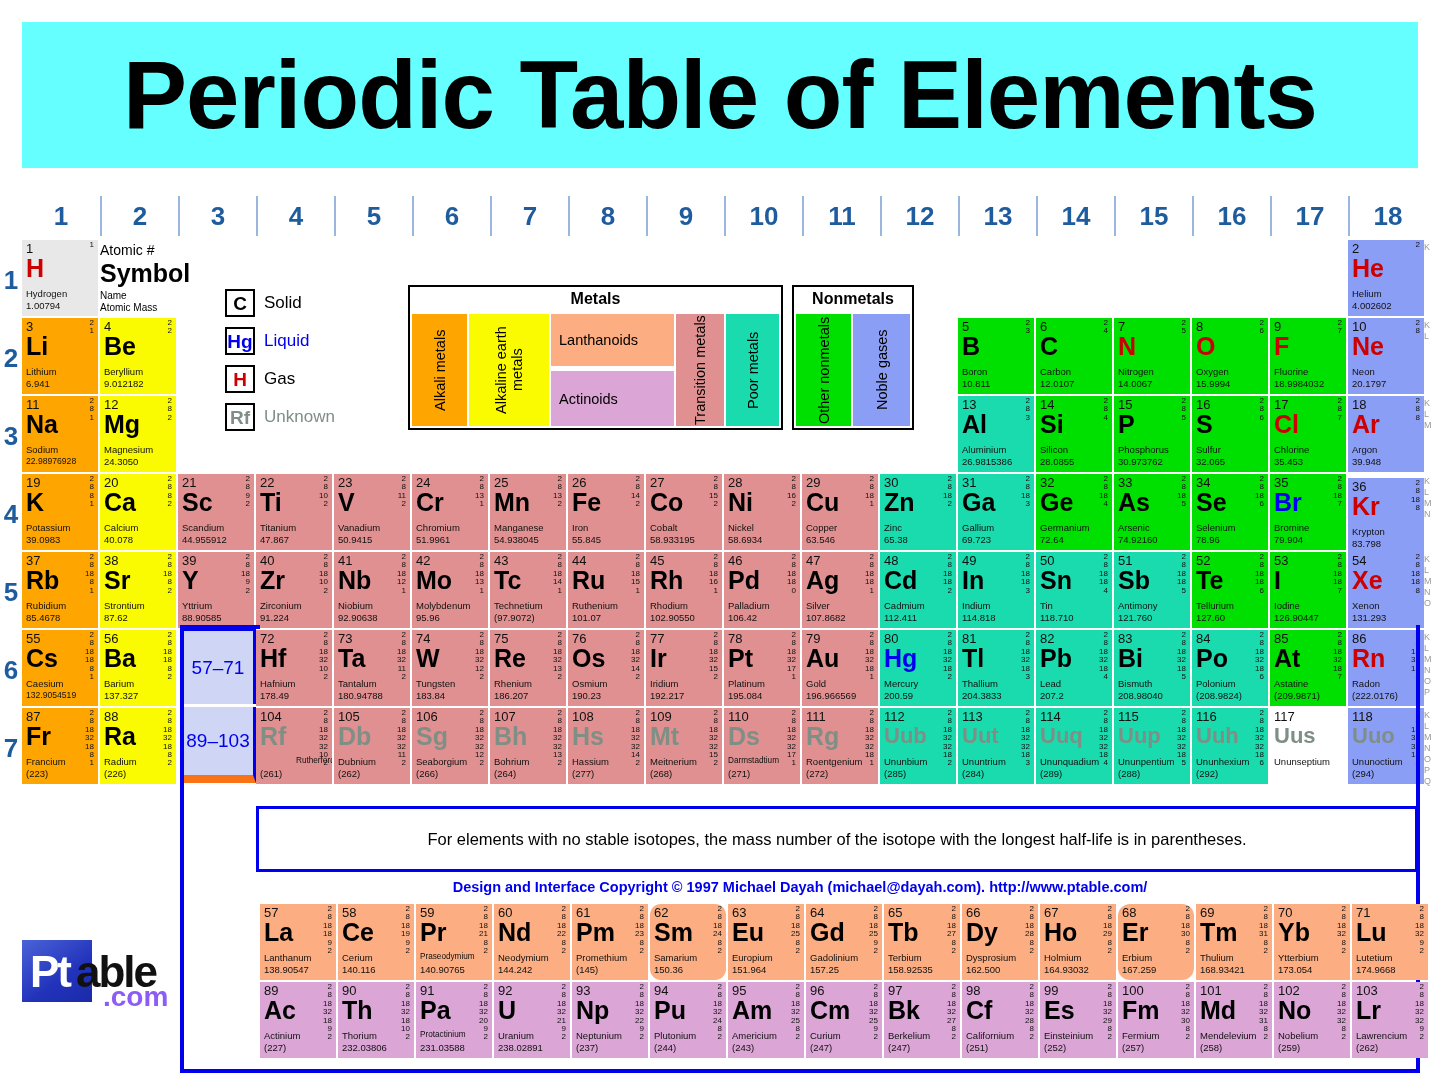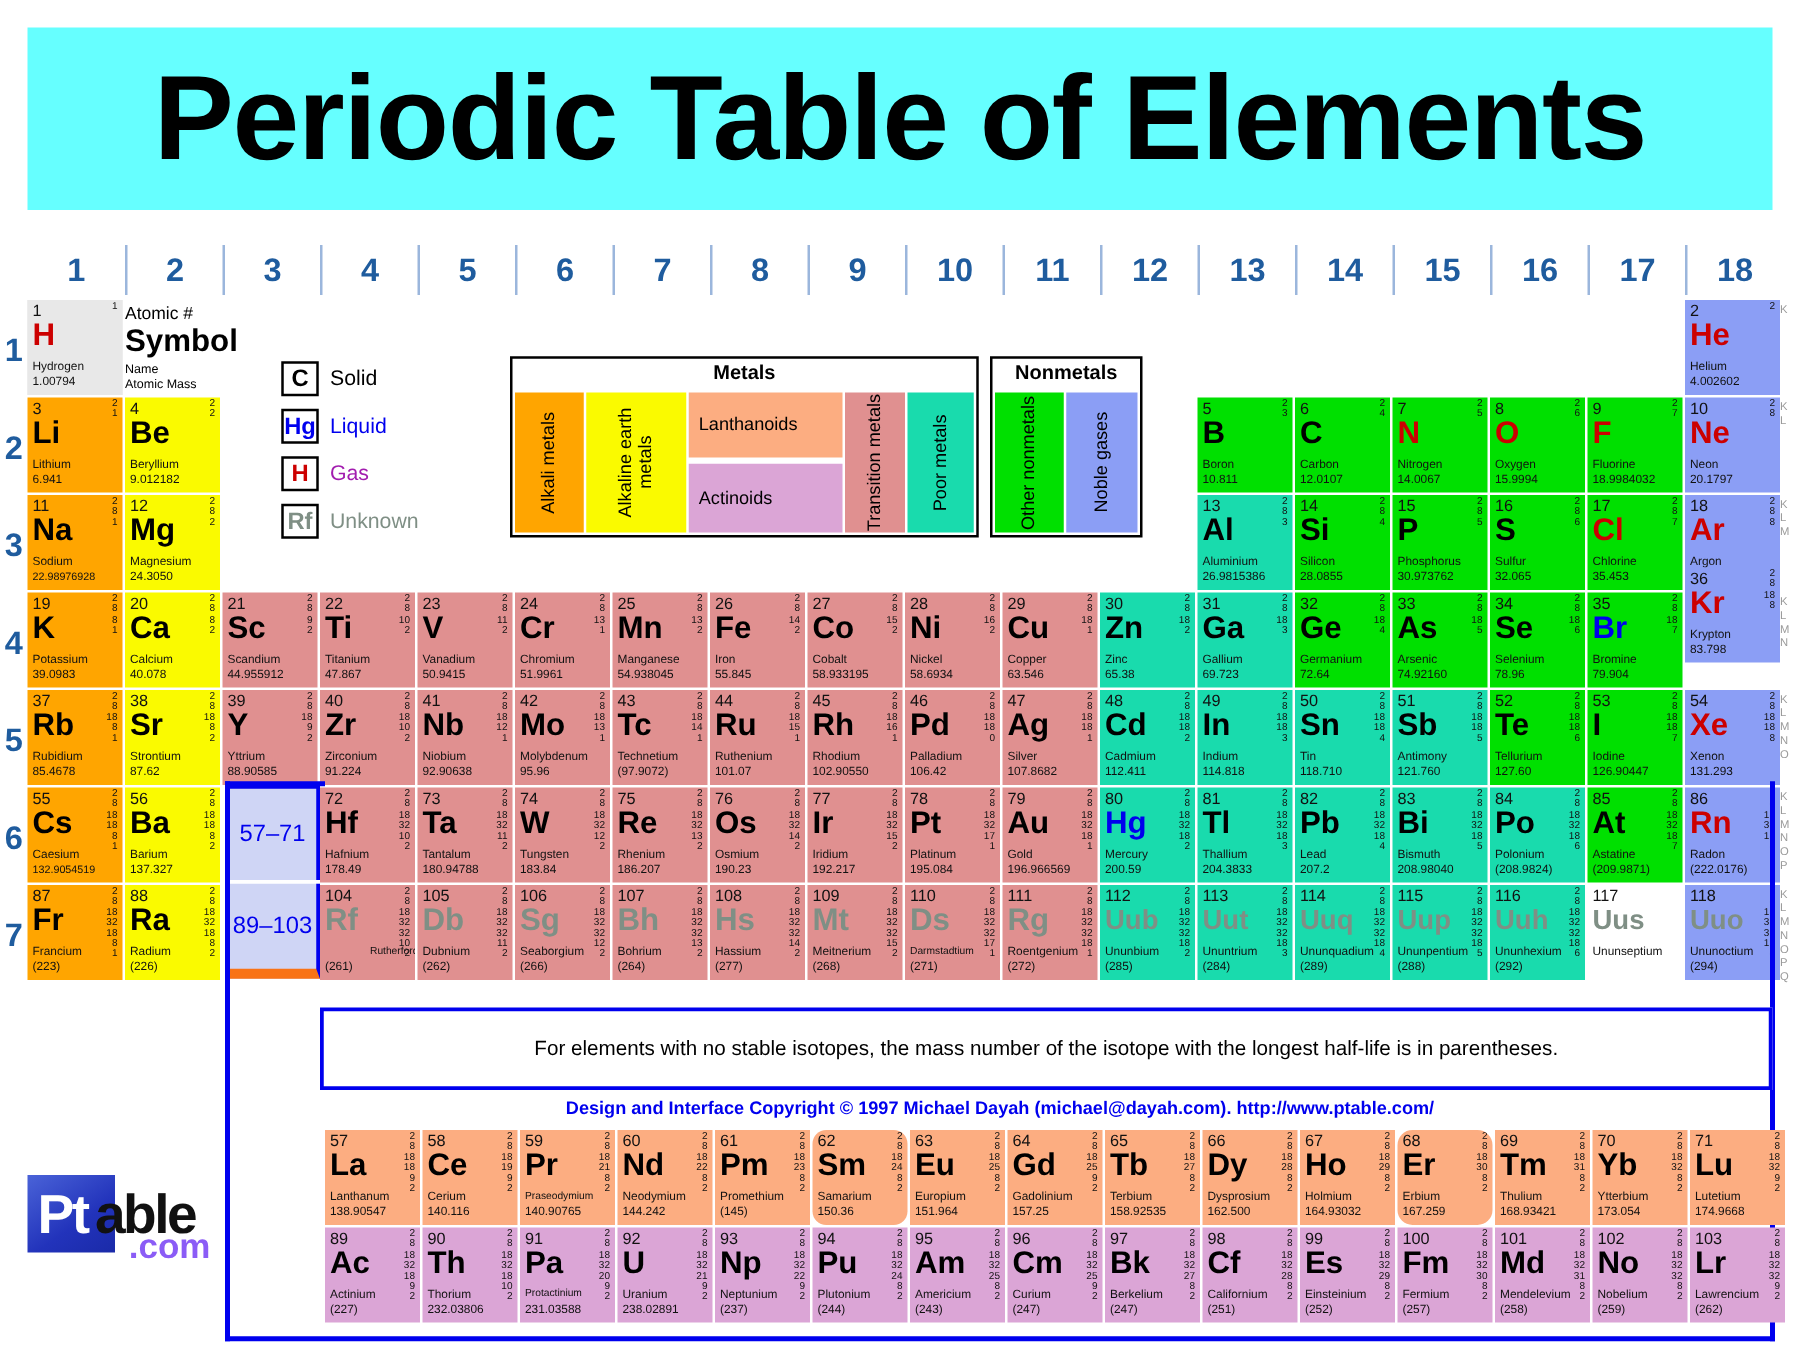--- a/index.html
+++ b/index.html
@@ -261,21 +261,21 @@
     <div class="sl-row">
       <div class="sl-box" style="color: rgb(0, 0, 0);">C</div>
       <div class="sl-txt" style="color: rgb(0, 0, 0);">Solid</div>
     </div>
     <div class="sl-row">
       <div class="sl-box" style="color: rgb(0, 0, 238);">Hg</div>
       <div class="sl-txt" style="color: rgb(0, 0, 238);">Liquid</div>
     </div>
     <div class="sl-row">
       <div class="sl-box" style="color: rgb(204, 0, 0);">H</div>
-      <div class="sl-txt" style="color: #a21caf;">Gas</div>
+      <div class="sl-txt" style="color: #000000;">Gas</div>
     </div>
     <div class="sl-row">
       <div class="sl-box" style="color: rgb(127, 143, 133);">Rf</div>
       <div class="sl-txt" style="color: rgb(127, 143, 133);">Unknown</div>
     </div>
   </div>
 
 <div id="cat-legend">
     <div class="cat-outer" style="left: 0px; top: 0px; width: 375px; height: 145px;">
       <span>Metals</span>
@@ -677,21 +677,21 @@
       <div class="shells">
         <div>2</div>
         <div>8</div>
         <div>18</div>
         <div>7</div>
       </div>
       <div class="sym liq">Br</div>
       <div class="nm">Bromine</div>
       <div class="ms">79.904</div>
     </div>
-    <div class="el c-noble" style="left: 1348px; top: 454px; padding-left: 25px;">
+    <div class="el c-noble" style="left: 1348px; top: 478px; padding-left: 25px;">
       <div class="num">36</div>
       <div class="shells">
         <div>2</div>
         <div>8</div>
         <div>18</div>
         <div>8</div>
       </div>
       <div class="sym gas">Kr</div>
       <div class="nm">Krypton</div>
       <div class="ms">83.798</div>

